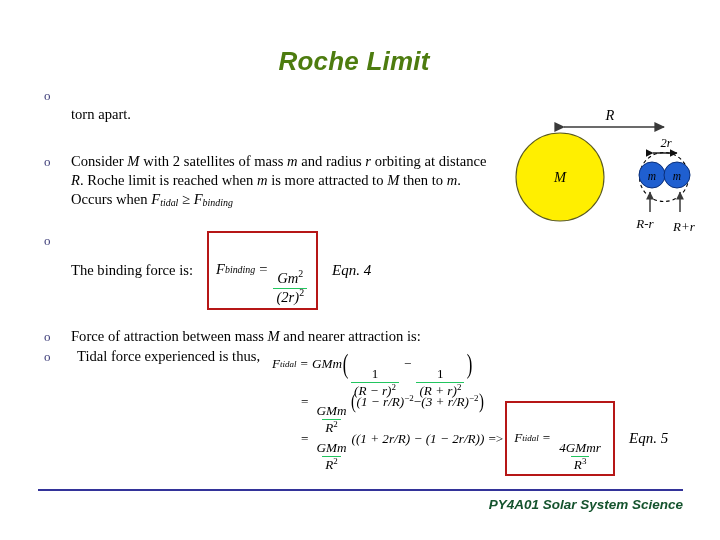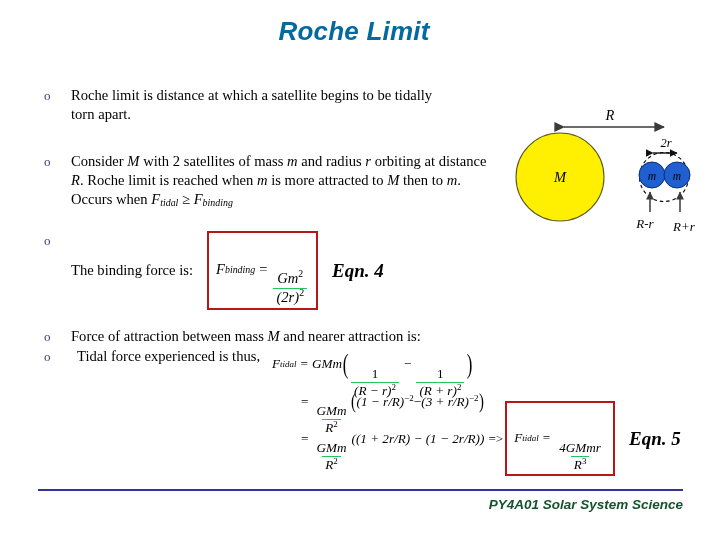--- a/index.html
+++ b/index.html
@@ -12,29 +12,29 @@
     background: #ffffff;
     font-family: "Liberation Serif", "DejaVu Serif", serif;
     color: #000000;
     overflow: hidden;
     position: relative;
   }
 
   
   .slide-title {
     position: absolute;
-    top: 16px;
+    top: 46px;
     left: 0;
     width: 708px;
     text-align: center;
     font-family: "Liberation Sans", sans-serif;
     font-weight: bold;
     font-style: italic;
     font-size: 26px;
-    color: #0369a1;
+    color: #4d7c0f;
     letter-spacing: 0.2px;
   }
 
   
   .bullets {
     position: absolute;
     left: 41px;
     top: 86px;
     width: 450px;
   }
@@ -93,24 +93,23 @@
   .eqbox {
     display: inline-flex;
     align-items: center;
     border: 2px solid #b61717;
     padding: 2px 7px 3px 7px;
     vertical-align: middle;
     background: #fff;
   }
   .eqnlabel {
     font-style: italic;
-    font-size: 19px;
+    font-size: 15px;
     margin-left: 14px;
     vertical-align: middle;
-    font-weight: bold;
   }
 
   
   .row-binding {
     display: flex;
     align-items: center;
     font-size: 14.6px;
   }
   .row-binding .lead { margin-right: 14px; }
 
@@ -178,21 +177,21 @@
 </style>
 </head>
 <body>
 
 <div class="slide-title">Roche Limit</div>
 
 <div class="bullets">
 
   <div class="bullet b1">
     <span class="marker">o</span>
-    <span>Roche limit is distance at which a satellite begins to be tidally</span><br>
+    <br>
     <span>torn apart.</span>
   </div>
 
   <div class="gap-a"></div>
 
   <div class="bullet">
     <span class="marker">o</span>
     <span><span>Consider </span><i class="v">M</i><span> with 2 satellites of mass </span><i class="v">m</i><span> and radius </span><i class="v">r</i><span> orbiting at distance </span><i class="v">R</i><span>. Roche limit is reached when </span><i class="v">m</i><span> is more attracted to </span><i class="v">M</i><span> then to </span><i class="v">m</i><span>. Occurs when </span><i class="v">F</i><sub class="sm">tidal</sub><span> ≥ </span><i class="v">F</i><sub class="sm">binding</sub></span>
   </div>
 

